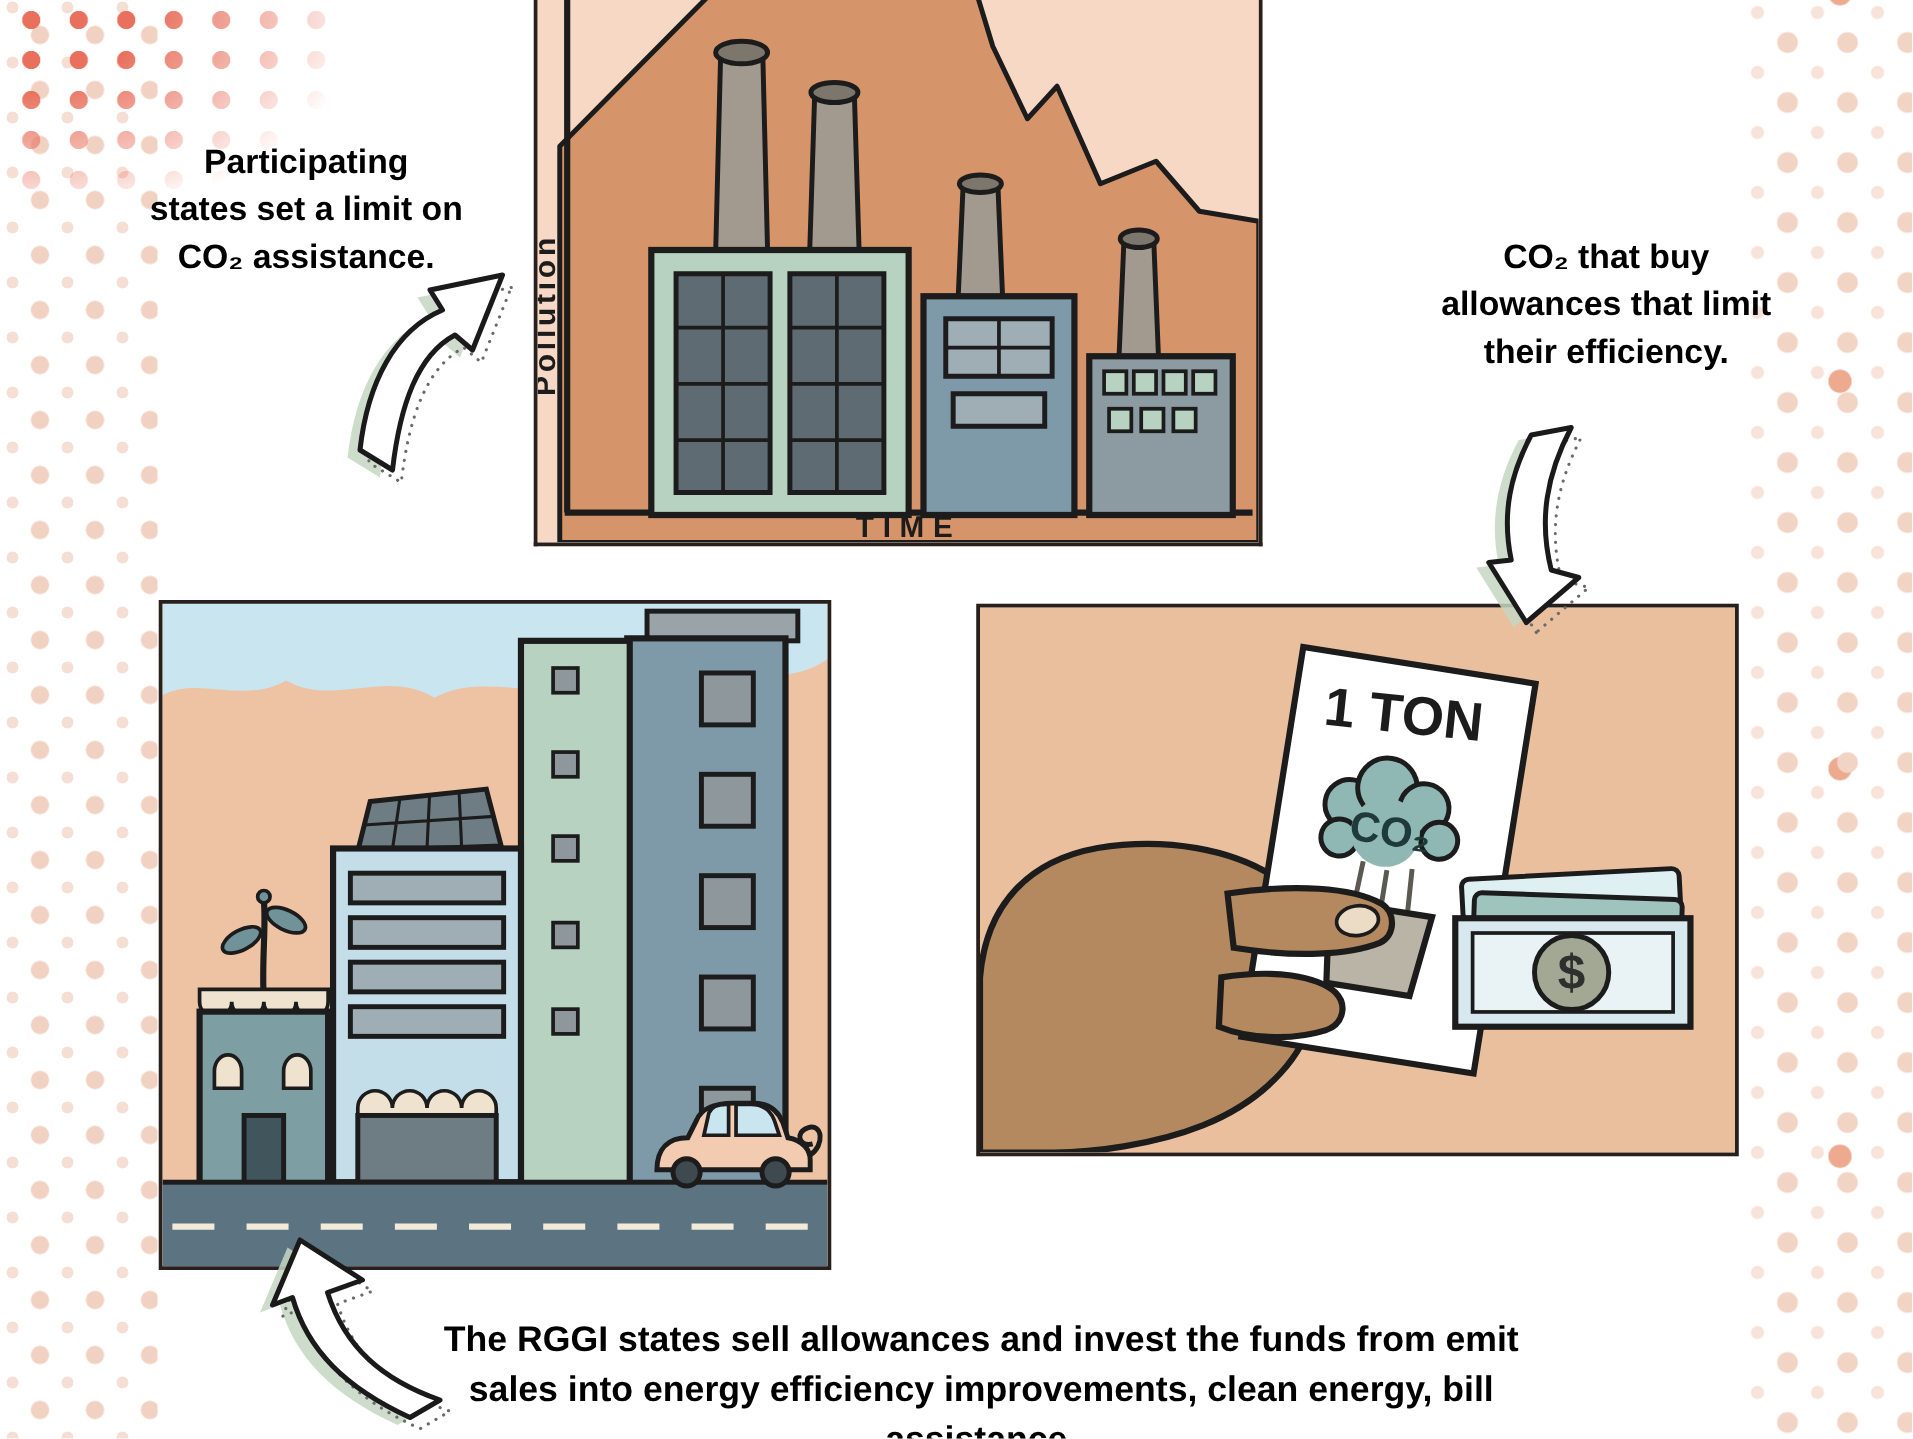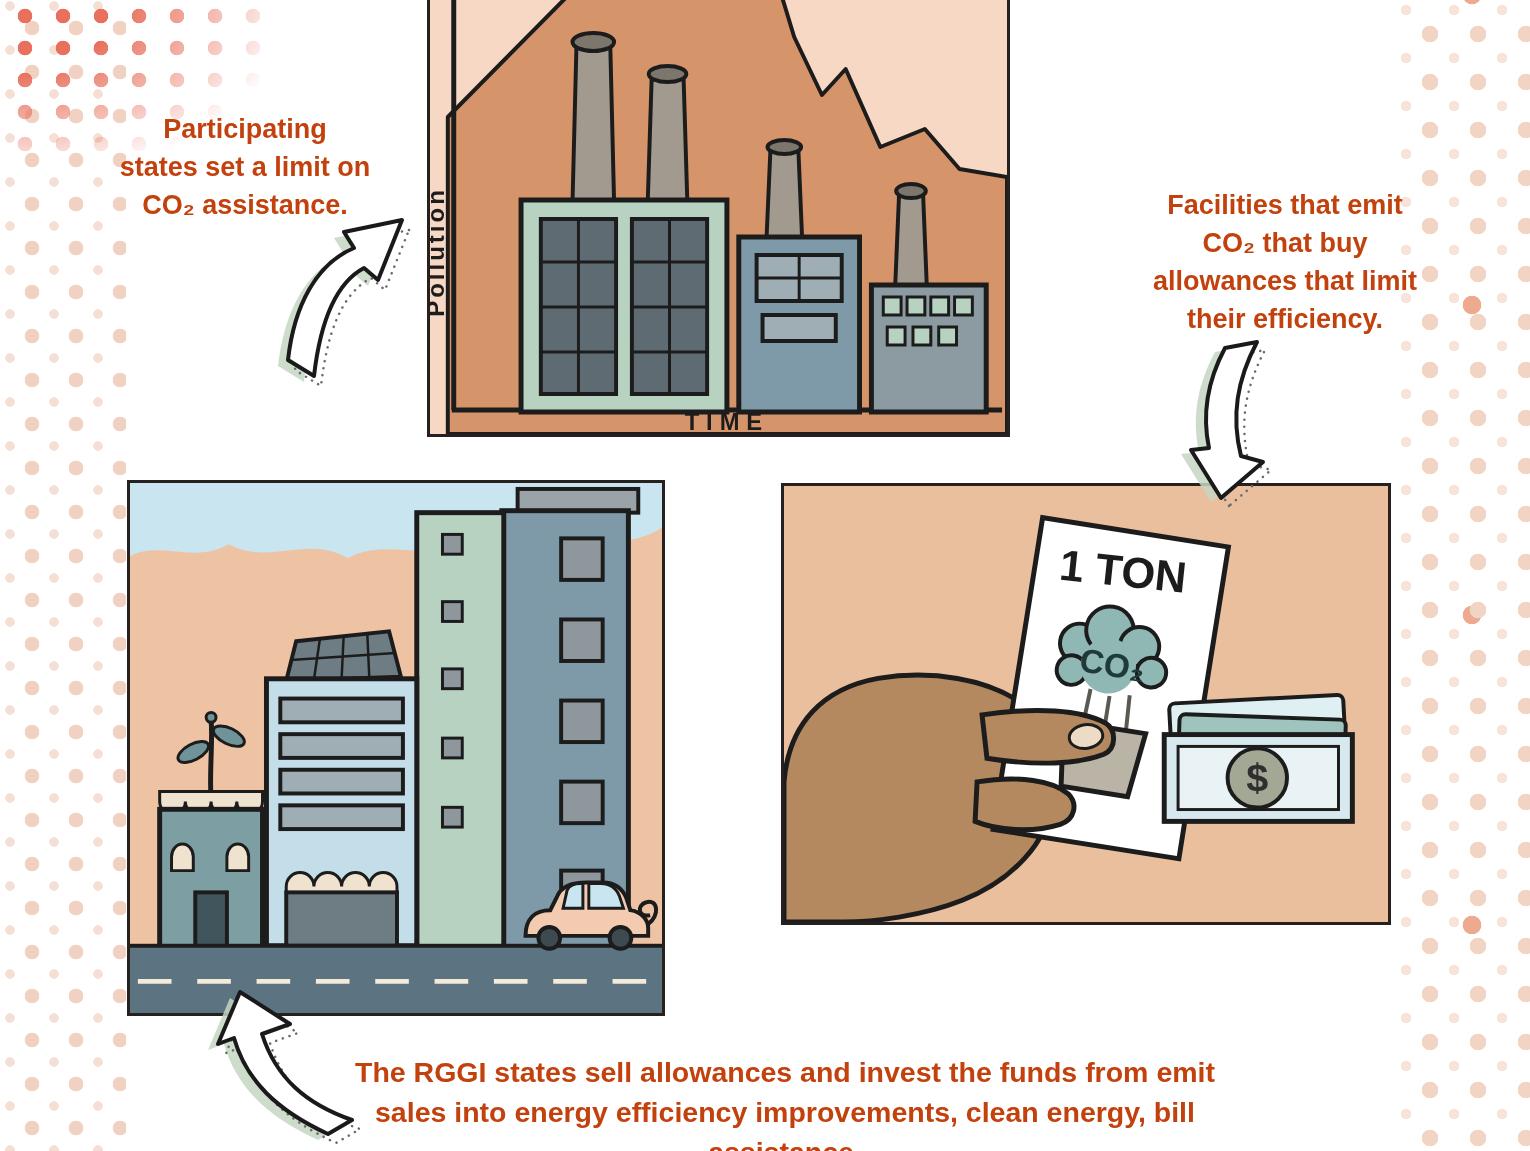--- a/index.html
+++ b/index.html
@@ -33,21 +33,21 @@
     background-size:48px 48px,48px 48px,140px 310px;
     background-position:10px 10px,34px 34px,6px 150px;
   }
   
   .panel{position:absolute;margin:0;border:3px solid #26211f;box-sizing:border-box;overflow:hidden;background:#f6d8c4;}
   .panel svg{display:block;width:100%;height:100%;}
   .panel-factory{left:427px;top:-3px;width:583px;height:440px;border-top:none;}
   .panel-city{left:127px;top:480px;width:538px;height:536px;}
   .panel-allowance{left:781px;top:483px;width:610px;height:442px;}
   
-  .caption{position:absolute;text-align:center;color:#c2410c;font-weight:600;}
+  .caption{position:absolute;text-align:center;color:#000000;font-weight:600;}
   .caption-limit{left:100px;top:110px;width:290px;font-size:27px;line-height:38px;}
   .caption-buy{left:1120px;top:186px;width:330px;font-size:27px;line-height:38px;}
   .caption-invest{left:305px;top:1052px;width:960px;font-size:28.5px;line-height:40px;}
   
   .arrow{position:absolute;overflow:visible;}
   .arrow-to-factory{left:258px;top:208px;width:160px;height:180px;}
   .arrow-to-allowance{left:1185px;top:338px;width:150px;height:165px;}
   .arrow-to-city{left:212px;top:982px;width:170px;height:170px;}
   svg text{font-family:"Liberation Sans","DejaVu Sans",sans-serif;}
 </style>
@@ -217,21 +217,20 @@
     </svg>
   </figure>
 
   <div class="caption caption-limit">
     <div>Participating</div>
     <div>states set a limit on</div>
     <div>CO₂ assistance.</div>
   </div>
 
   <div class="caption caption-buy">
-    <div>Facilities that emit</div>
     <div>CO₂ that buy</div>
     <div>allowances that limit</div>
     <div>their efficiency.</div>
   </div>
 
   <div class="caption caption-invest">
     <div>The RGGI states sell allowances and invest the funds from emit</div>
     <div>sales into energy efficiency improvements, clean energy, bill assistance,</div>
 
   </div>

